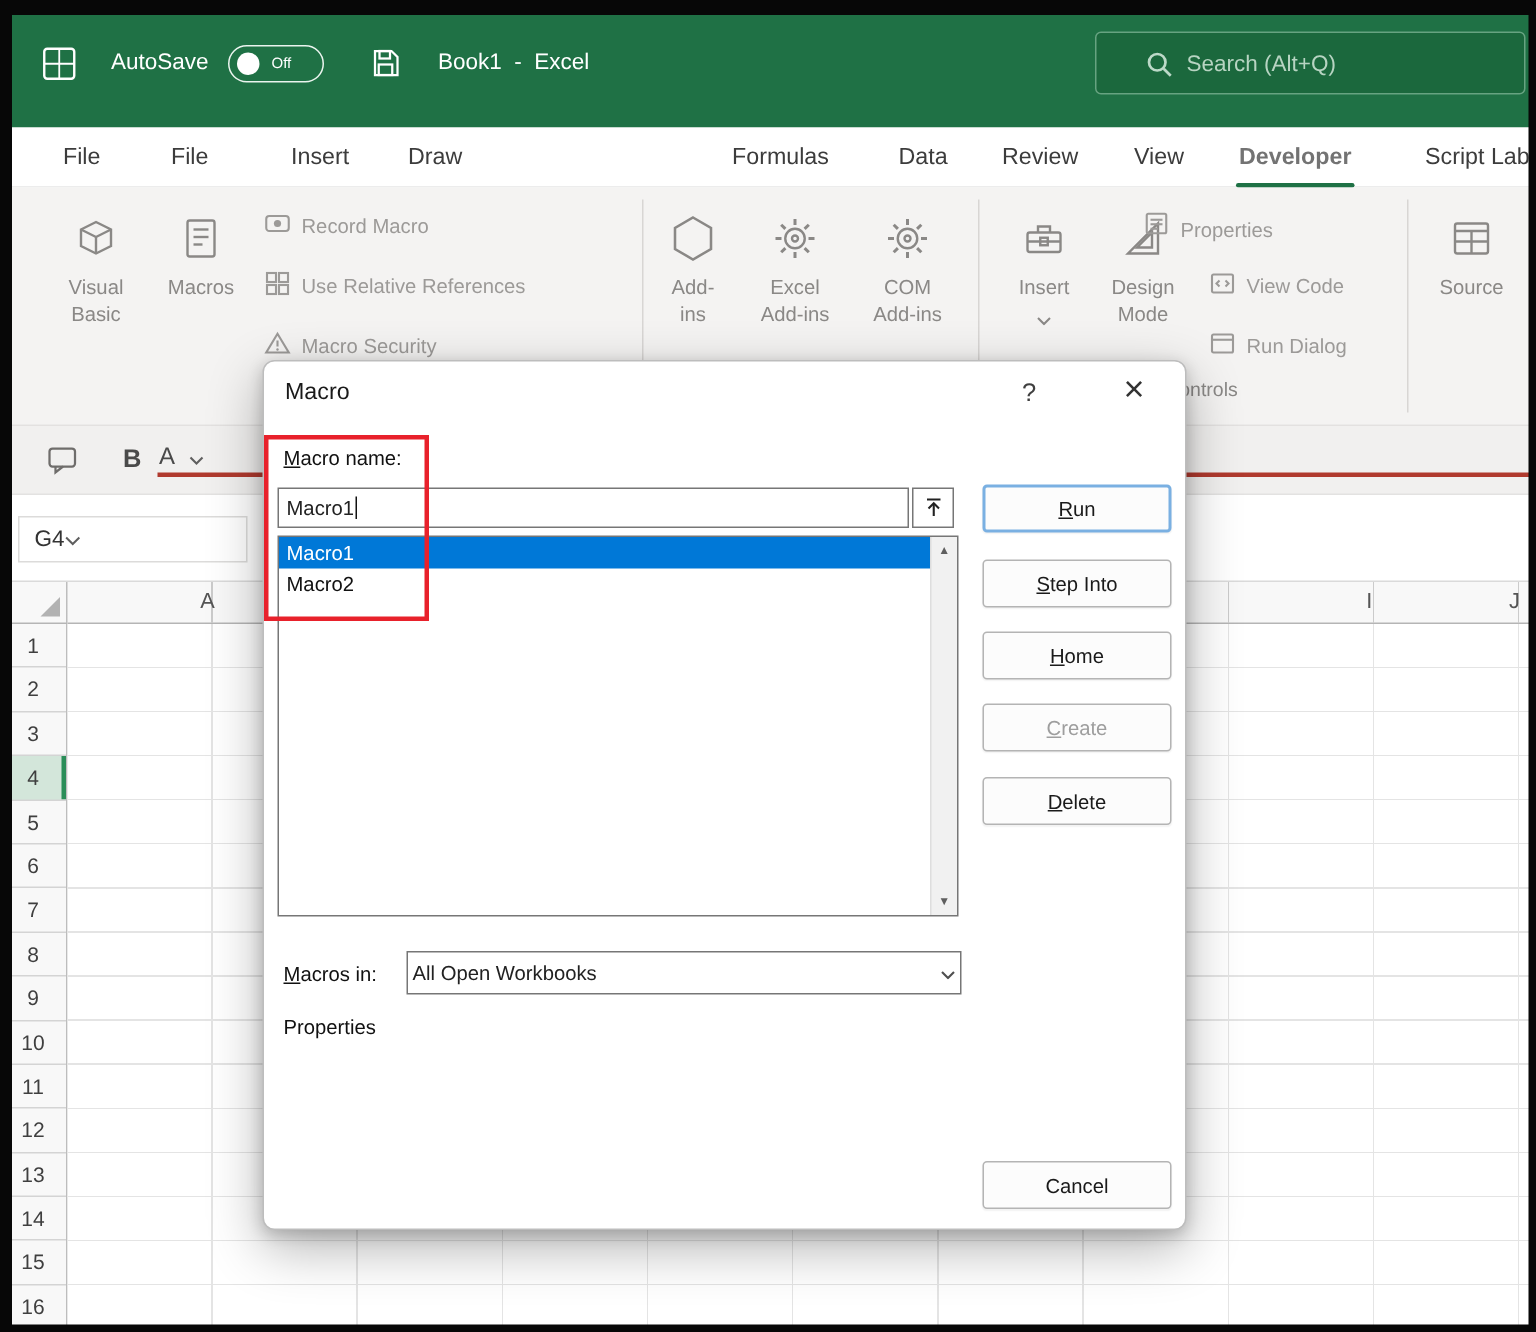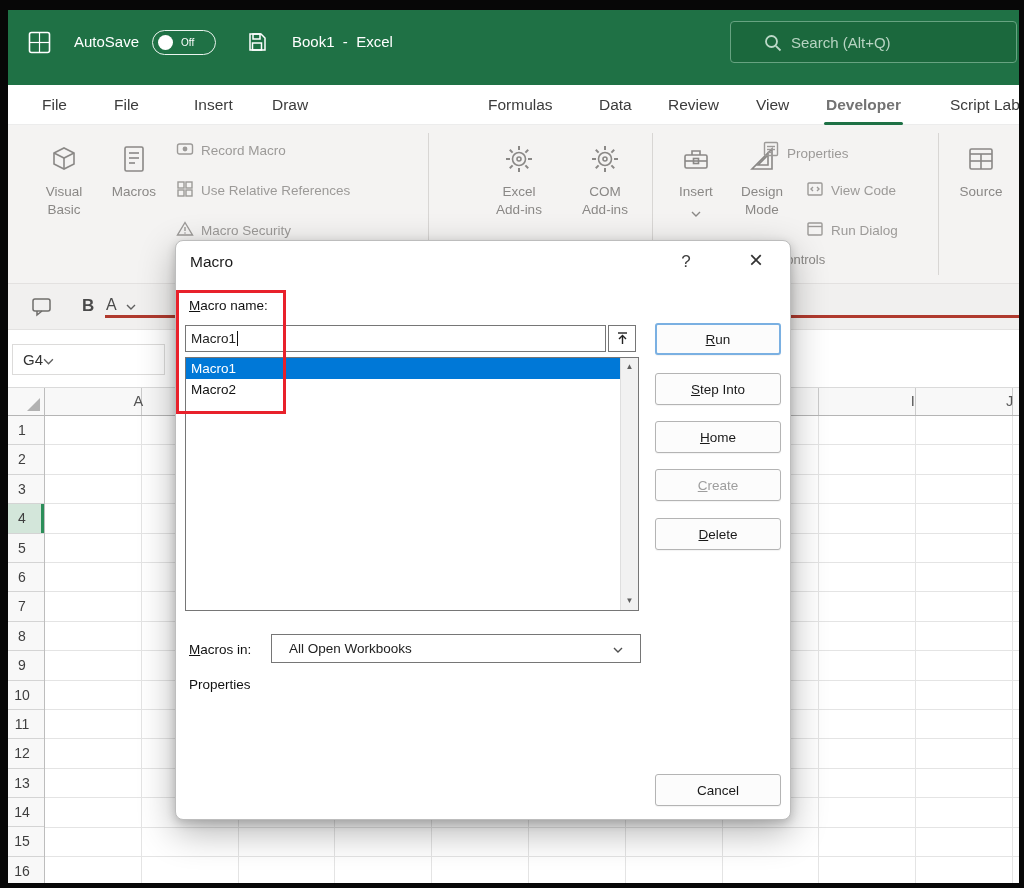--- a/index.html
+++ b/index.html
@@ -100,21 +100,21 @@
   .sarr{position:absolute;left:0;width:100%;text-align:center;font-size:8px;color:#5f5f5f;
         height:16px;line-height:16px;}
   .sarr.up{top:1px}.sarr.dn{bottom:1px}
   .dbtn{position:absolute;width:126px;height:32px;background:#fcfcfc;border:1px solid #b4b4b4;
         border-radius:3px;font-family:"Liberation Sans",sans-serif;font-size:13.5px;color:#1a1a1a;
         box-shadow:0 1px 1px rgba(0,0,0,.05);text-align:center;}
   .dbtn.def{border:2px solid #7ab0e2;}
   .dbtn.dis{color:#9e9e9e;}
   .dselect{position:absolute;left:95px;top:393px;width:370px;height:29px;border:1px solid #767676;
         background:#fff;box-sizing:border-box;display:flex;align-items:center;
-        justify-content:space-between;padding:0 17px;}
+        justify-content:space-between;padding:0 3px;}
   .redbox{position:absolute;left:176px;top:290px;width:110px;height:124px;
         border:3px solid #e8212b;z-index:60;box-sizing:border-box;}
 </style>
 </head>
 <body>
 
 <div class="screen">
 
   <div class="titlebar">
     <span class="abs" style="left:26px;top:29px;">
@@ -202,21 +202,30 @@
     </div>
     <div class="rbn-small" style="left:176px;top:95px;">
       <span><svg width="18" height="18" viewBox="0 0 18 18" fill="none" stroke="#9c9a98" stroke-width="1.4">
             <polygon points="9,2.5 16.5,15 1.5,15"></polygon>
             <line x1="9" y1="7" x2="9" y2="11"></line>
             <circle cx="9" cy="13" r="0.8" fill="#9c9a98" stroke="none"></circle>
           </svg></span>
       <span>Macro Security</span>
     </div>
     <div class="rsep" style="left:428px;"></div>
-    <div class="rbn-big" style="left:486px;width:66px;">
+    <div class="rbn-big" style="left:437px;width:50px;">
+      <span class="ric">
+          <svg width="38" height="38" viewBox="0 0 38 38" fill="none" stroke="#8a8886" stroke-width="1.7">
+            <polygon points="19,5 31,12 31,26 19,33 7,26 7,12"></polygon>
+          </svg>
+        </span>
+      <span>Add-</span>
+      <span>ins</span>
+    </div>
+    <div class="rbn-big" style="left:497px;width:66px;">
       <span class="ric">
           <svg width="34" height="34" viewBox="0 0 34 34" fill="none" stroke="#8a8886" stroke-width="1.6">
             <circle cx="17" cy="17" r="6.5"></circle>
             <circle cx="17" cy="17" r="2"></circle>
             <g stroke-width="2">
               <line x1="17" y1="4" x2="17" y2="8"></line>
               <line x1="17" y1="26" x2="17" y2="30"></line>
               <line x1="4" y1="17" x2="8" y2="17"></line>
               <line x1="26" y1="17" x2="30" y2="17"></line>
               <line x1="7.8" y1="7.8" x2="10.6" y2="10.6"></line>

